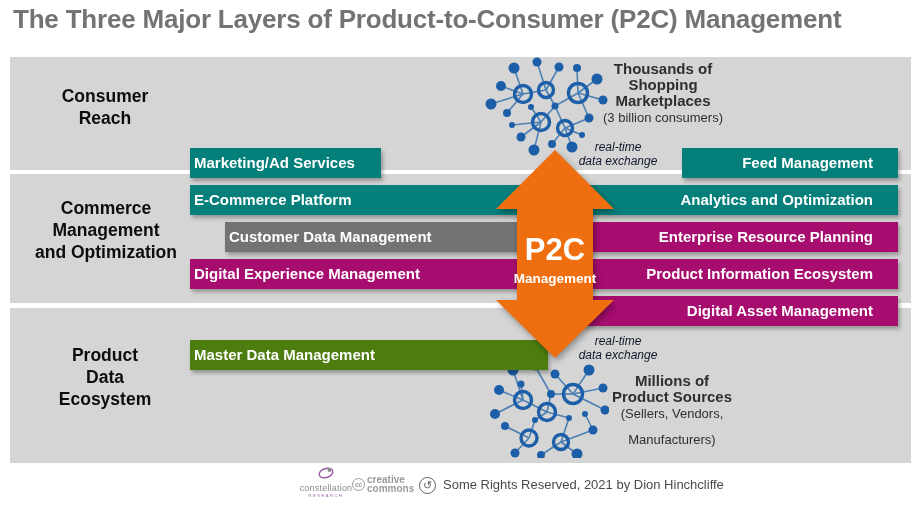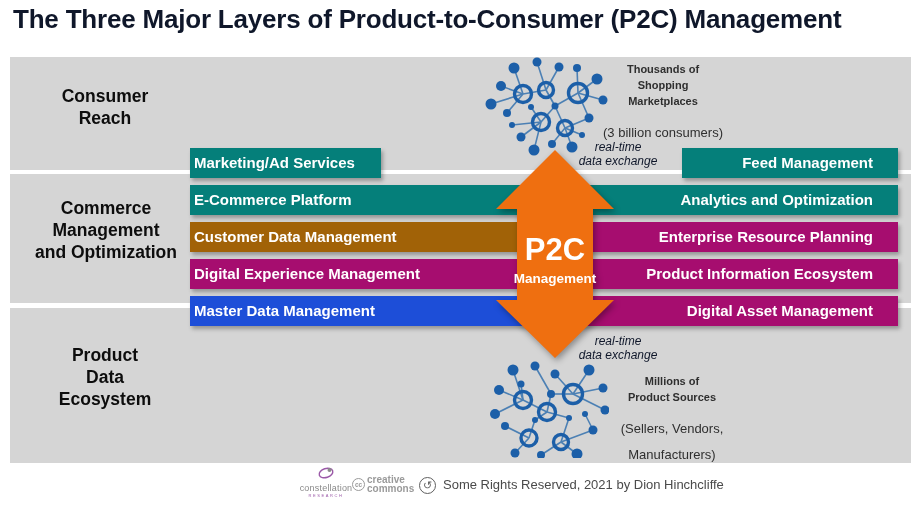--- a/index.html
+++ b/index.html
@@ -42,22 +42,22 @@
   .arrow-svg{position:absolute;left:478px;top:147px;z-index:5;
              filter:drop-shadow(2px 3px 3px rgba(0,0,0,.35));}
   .arrow-svg text{font-family:"Liberation Sans",sans-serif;font-weight:bold;}
 
   .exchange{position:absolute;width:110px;text-align:center;font-style:italic;font-size:12px;
             line-height:14px;color:#0f172a;z-index:6;}
   .ex-top{left:563px;top:140px;}
   .ex-bot{left:563px;top:334px;}
 
   .net-label{position:absolute;text-align:center;color:#2f2f2f;z-index:2;}
-  .net-label .bold-line{font-weight:bold;font-size:11px;line-height:16px;}
-  .net-label .sub-line{font-size:13px;line-height:15.5px;margin-top:16px;}
+  .net-label .bold-line{font-weight:bold;font-size:15px;line-height:16px;}
+  .net-label .sub-line{font-size:13px;line-height:15.5px;margin-top:1px;}
   .nl-top{left:588px;top:61px;width:150px;}
   .nl-bot{left:587px;top:373px;width:170px;}
 
   .constellation{position:absolute;left:296px;top:466px;width:60px;text-align:center;z-index:2;}
   .const-word{font-size:9px;color:#8a8a8a;letter-spacing:.2px;line-height:9px;}
   .const-sub{font-size:4px;color:#9b59a8;letter-spacing:1.6px;line-height:5px;}
 
   .cclogo{position:absolute;left:352px;top:476px;display:flex;align-items:center;gap:2px;
           color:#9a9a9a;z-index:2;}
   .cc-circle{width:11px;height:11px;border:1.2px solid #9a9a9a;border-radius:50%;
@@ -69,21 +69,21 @@
            font-size:11px;line-height:11px;color:#5f5f5f;z-index:2;}
 
   .rights{position:absolute;left:443px;top:477px;font-size:13px;color:#4a4a4a;z-index:2;
           white-space:nowrap;}
 </style>
 </head>
 <body>
 
 <div class="stage">
 
-  <h1 class="title" style="color: #0f172a;">The Three Major Layers of Product-to-Consumer (P2C) Management</h1>
+  <h1 class="title" style="color: #737373;">The Three Major Layers of Product-to-Consumer (P2C) Management</h1>
 
   <div class="band band1" style="background-color: rgb(213, 213, 213);"></div>
   <div class="band band2" style="background-color: rgb(213, 213, 213);"></div>
   <div class="band band3" style="background-color: rgb(213, 213, 213);"></div>
 
   <div class="layer-label ll1">
     <div>Consumer</div>
     <div>Reach</div>
   </div>
   <div class="layer-label ll2">
@@ -203,25 +203,25 @@
       <circle cx="98" cy="58" r="3"></circle>
         <circle cx="82" cy="62" r="3"></circle>
         <circle cx="34" cy="28" r="3.5"></circle>
     </g>
   </svg>
 
   <div class="bar lft r1l" style="background-color: rgb(5, 127, 122);">Marketing/Ad Services</div>
   <div class="bar rgt r1r" style="background-color: rgb(5, 127, 122);">Feed Management</div>
   <div class="bar lft r2l" style="background-color: rgb(5, 127, 122);">E-Commerce Platform</div>
   <div class="bar rgt r2r" style="background-color: rgb(5, 127, 122);">Analytics and Optimization</div>
-  <div class="bar lft r3l" style="background-color: #a16207;">Customer Data Management</div>
+  <div class="bar lft r3l" style="background-color: #737373; margin-left: 35px;">Customer Data Management</div>
   <div class="bar lft r4l" style="background-color: rgb(166, 13, 111);">Digital Experience Management</div>
   <div class="bar rgt r3r" style="background-color: rgb(166, 13, 111);">Enterprise Resource Planning</div>
   <div class="bar rgt r4r" style="background-color: rgb(166, 13, 111);">Product Information Ecosystem</div>
-  <div class="bar lft r5l" style="background-color: #1d4ed8;">Master Data Management</div>
+  <div class="bar lft r5l" style="background-color: #4d7c0f; margin-top: 44px;">Master Data Management</div>
   <div class="bar rgt r5r" style="background-color: rgb(166, 13, 111);">Digital Asset Management</div>
 
   <svg class="arrow-svg" width="154" height="214" viewBox="0 0 154 214">
     <polygon points="77,3 136,62 115,62 115,153 136,153 77,211 18,153 39,153 39,62 18,62" fill="#EF6F10"></polygon>
     <text x="77" y="113" text-anchor="middle" font-size="31" fill="#ffffff">P2C</text>
     <text x="77" y="136" text-anchor="middle" font-size="13.5" fill="#ffffff">Management</text>
   </svg>
 
   <div class="exchange ex-top">
     <div>real-time</div>

